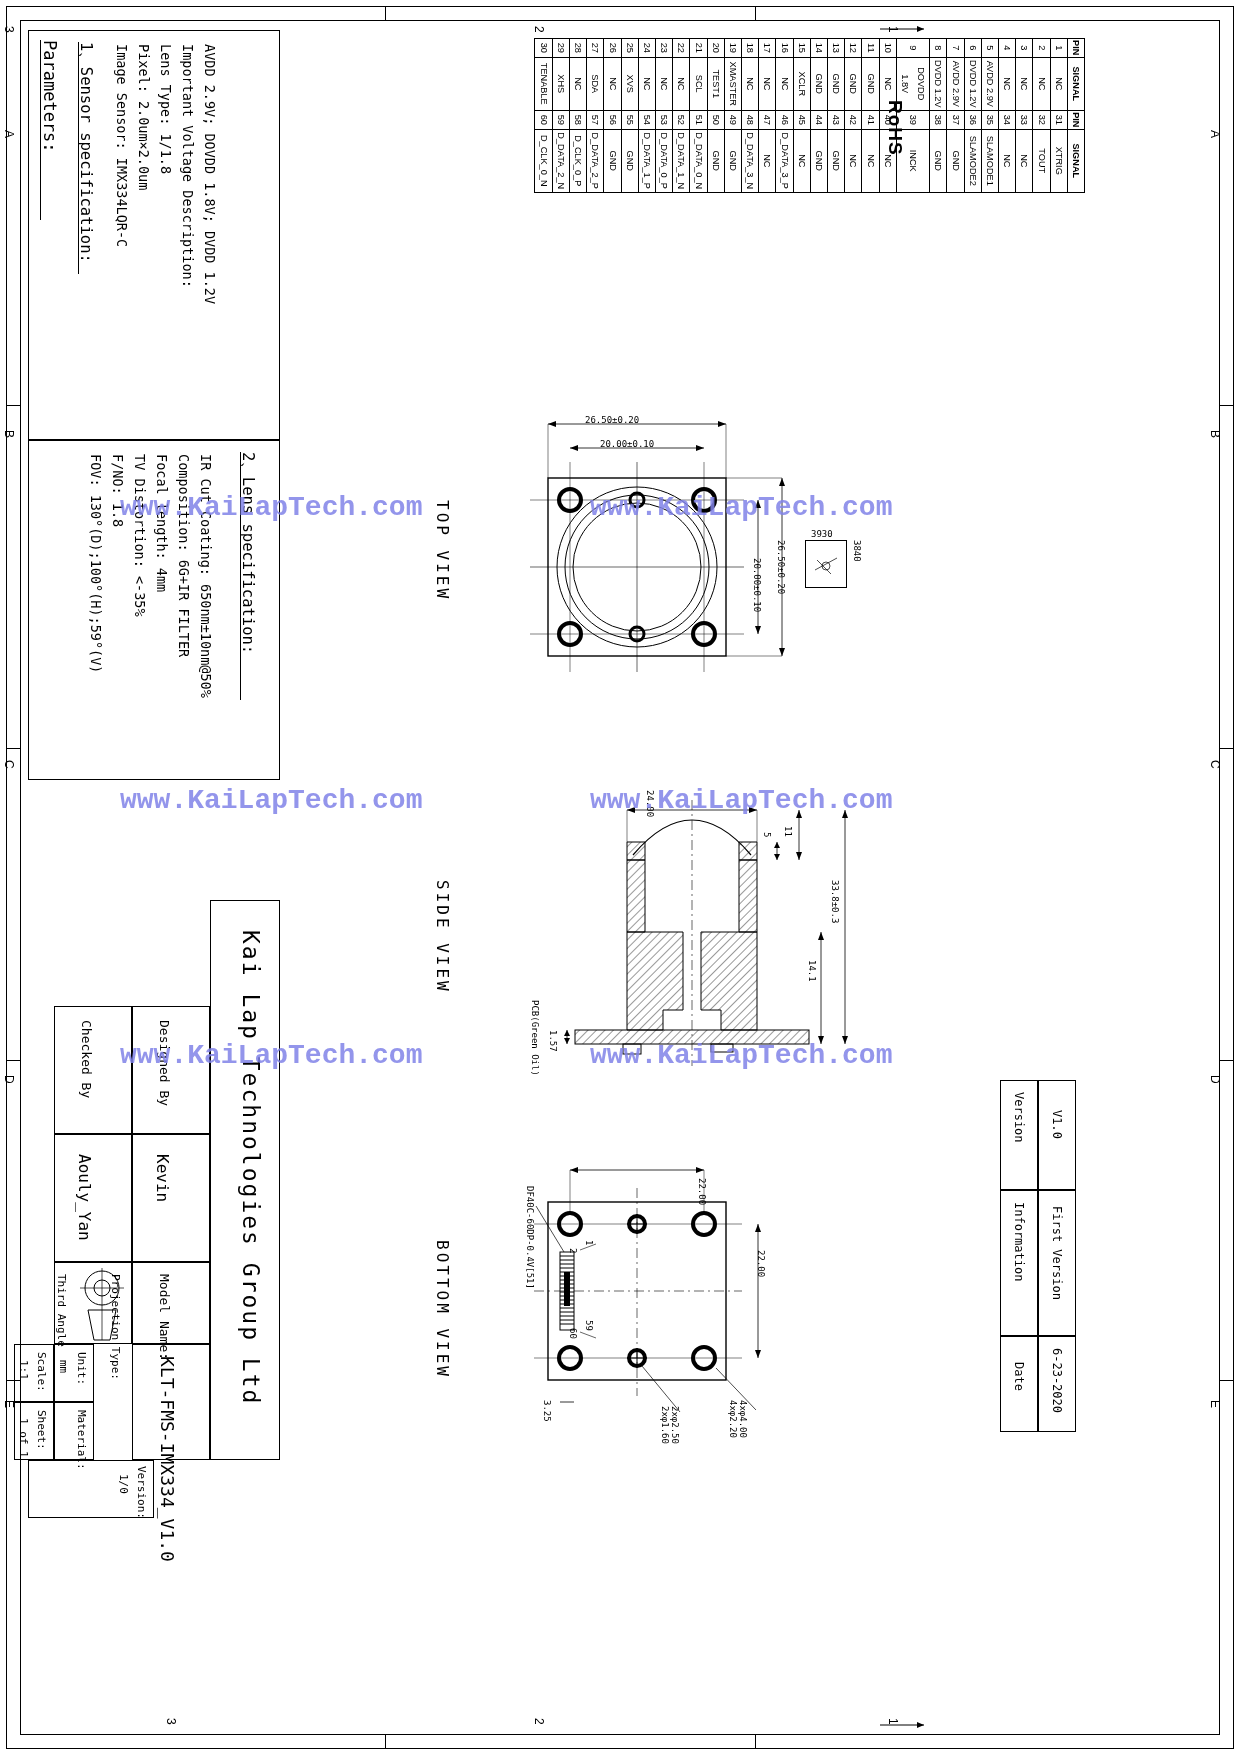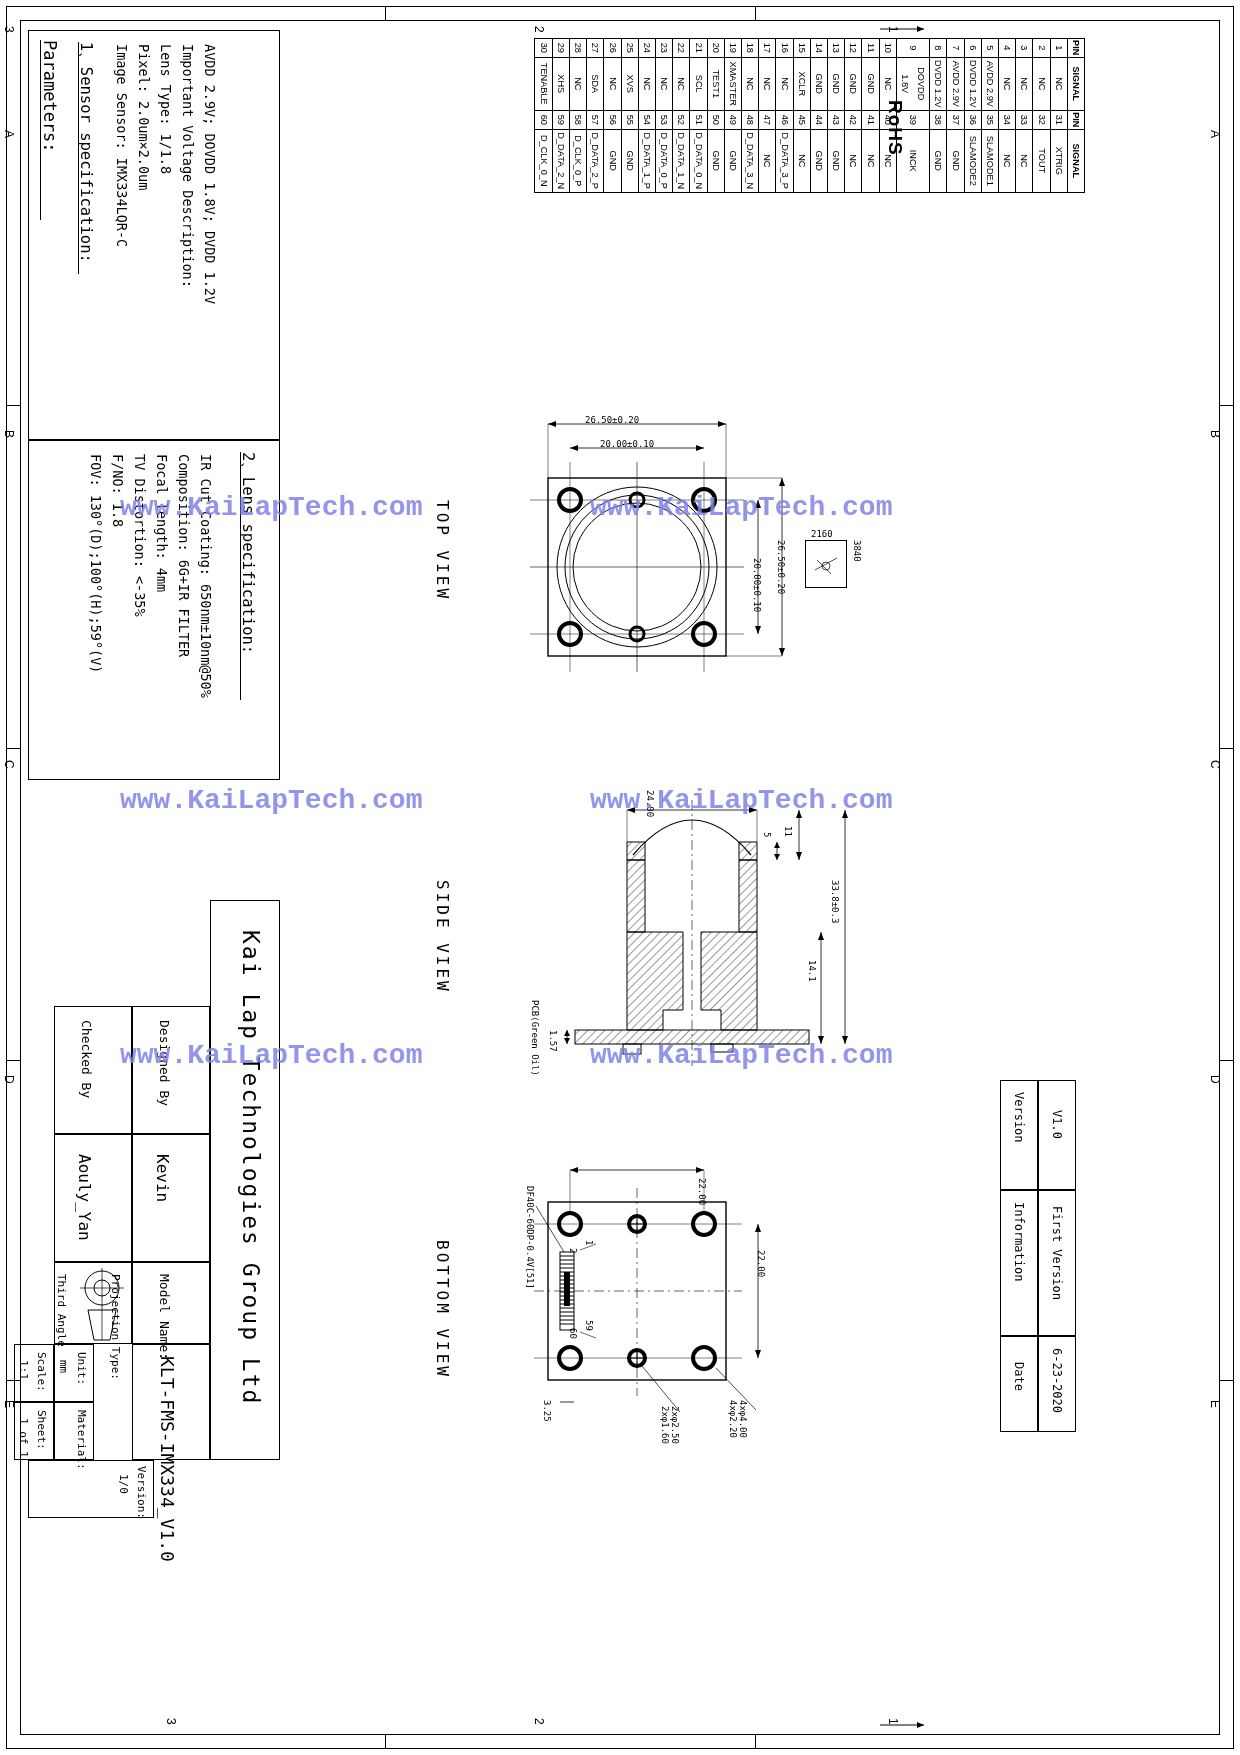--- a/index.html
+++ b/index.html
@@ -385,21 +385,21 @@
   <div class="dim" style="left:600px;top:439px;">20.00±0.10</div>
   <div class="dim v" style="left:786px;top:540px;">26.50±0.20</div>
   <div class="dim v" style="left:762px;top:558px;">20.00±0.10</div>
 
   <div class="bx" style="left:805px;top:540px;width:42px;height:48px;"></div>
   <svg width="42" height="48" style="left:805px;top:540px;">
     <line x1="10" y1="30" x2="32" y2="18" stroke="#000" stroke-width=".7"></line>
     <line x1="12" y1="20" x2="26" y2="34" stroke="#000" stroke-width=".7"></line>
     <circle cx="21" cy="26" r="4" fill="none" stroke="#000" stroke-width=".7"></circle>
   </svg>
-  <div class="dim" style="left:811px;top:529px;">2160</div>
+  <div class="dim" style="left:811px;top:529px;">3930</div>
   <div class="dim v" style="left:862px;top:540px;">3840</div>
 
   <div class="viewlabel" style="left:452px;top:880px;">SIDE VIEW</div>
   <svg width="420" height="320" style="left:515px;top:780px;">
     <defs>
       <pattern id="hatch" width="6" height="6" patternTransform="rotate(45)" patternUnits="userSpaceOnUse">
         <line x1="0" y1="0" x2="0" y2="6" stroke="#000" stroke-width="0.8"></line>
       </pattern>
     </defs>
 

